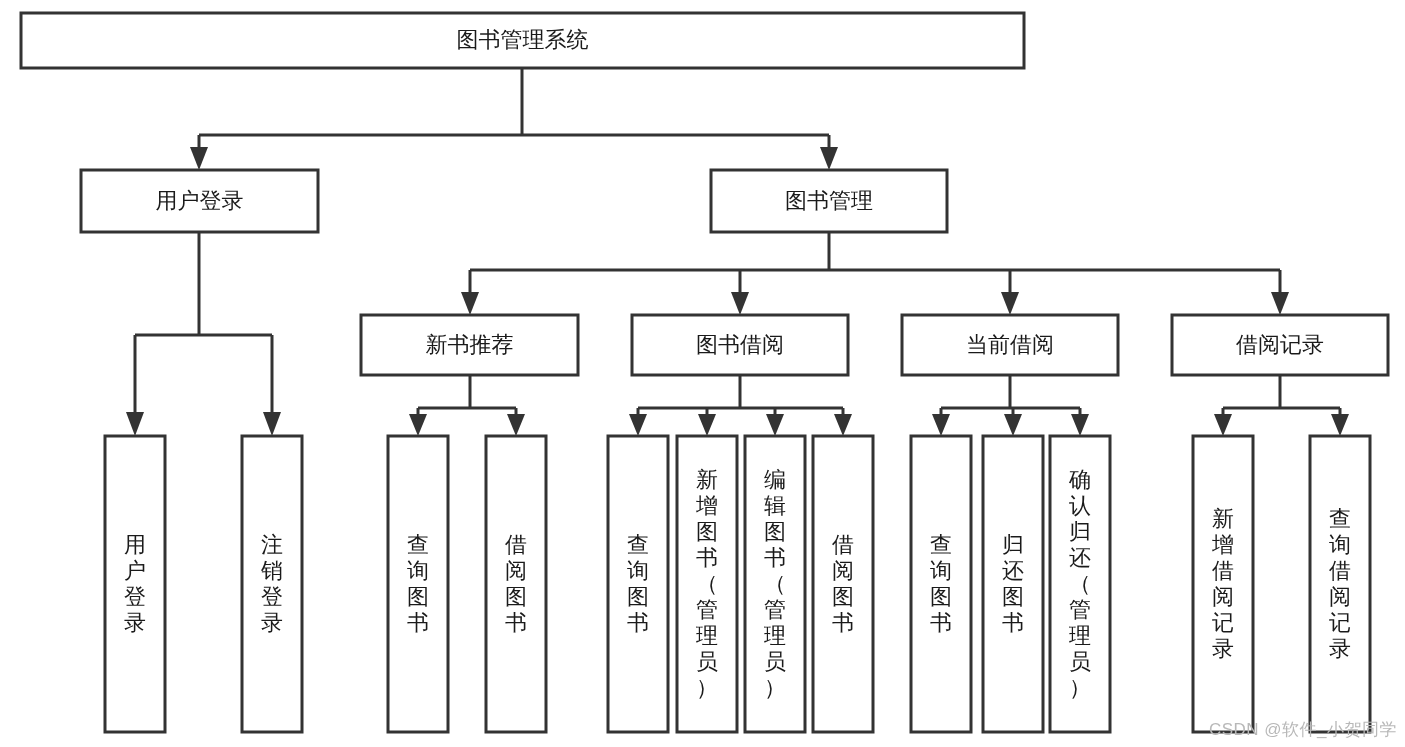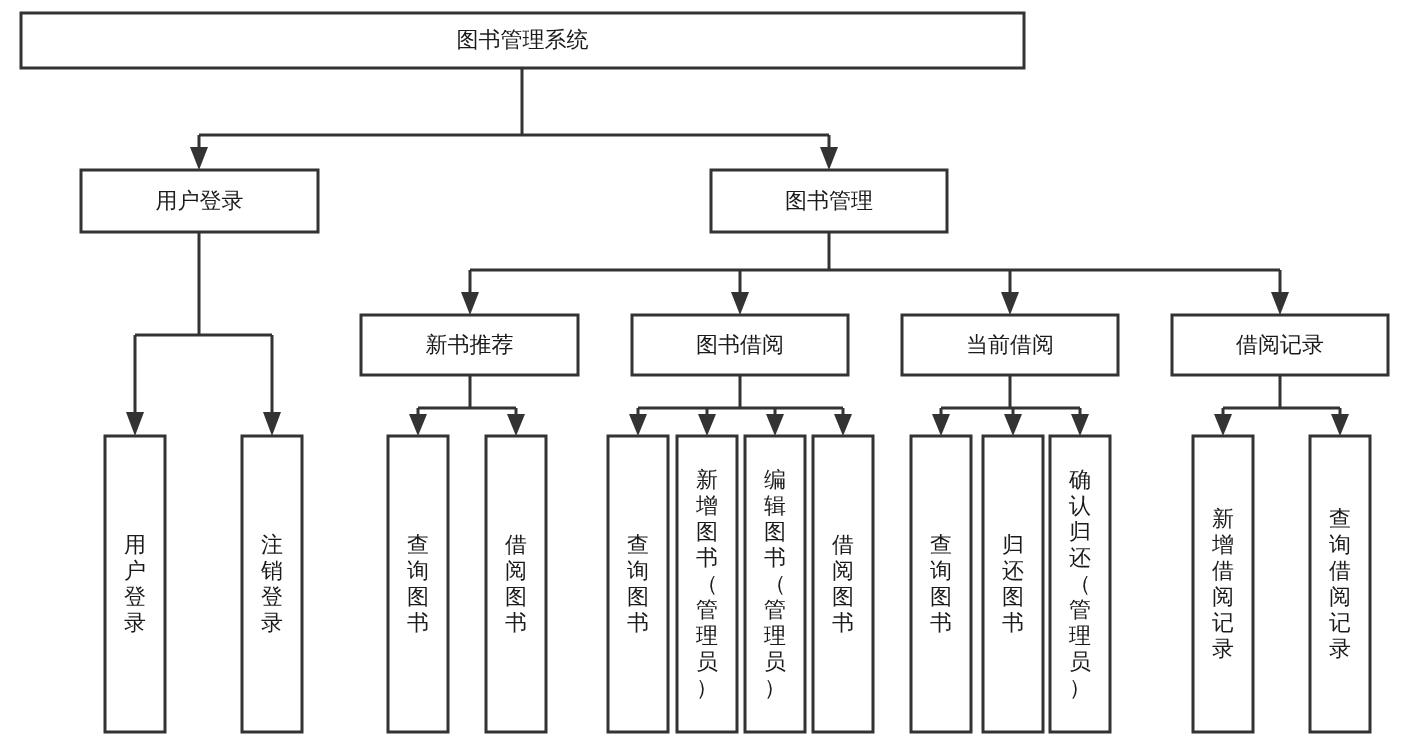--- a/index.html
+++ b/index.html
@@ -200,13 +200,14 @@
         <g>
           <rect x="1193" y="436" width="60" height="296" class="node-box"></rect>
           <text x="1223" y="0" class="node-label-vertical"><tspan x="1223" y="526">新</tspan><tspan x="1223" y="552">增</tspan><tspan x="1223" y="578">借</tspan><tspan x="1223" y="604">阅</tspan><tspan x="1223" y="630">记</tspan><tspan x="1223" y="656">录</tspan></text>
         </g>
         <g>
           <rect x="1310" y="436" width="60" height="296" class="node-box"></rect>
           <text x="1340" y="0" class="node-label-vertical"><tspan x="1340" y="526">查</tspan><tspan x="1340" y="552">询</tspan><tspan x="1340" y="578">借</tspan><tspan x="1340" y="604">阅</tspan><tspan x="1340" y="630">记</tspan><tspan x="1340" y="656">录</tspan></text>
         </g>
       </g>
   </svg>
+  <div class="watermark-text">CSDN @软件_小贺同学</div>
 </div>
 
 </body></html>

